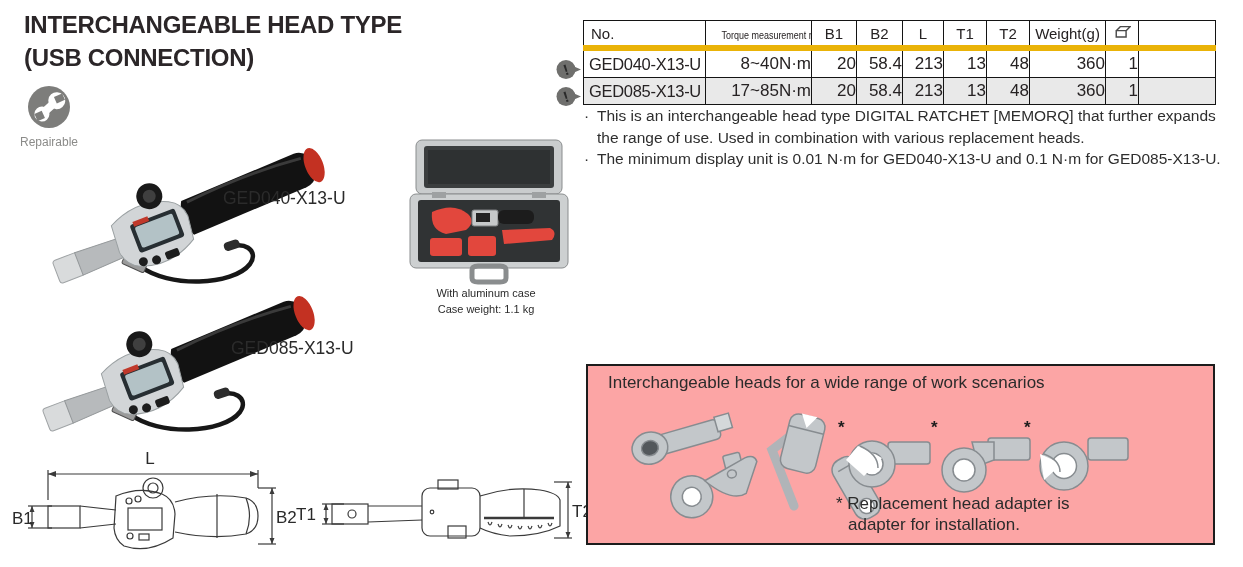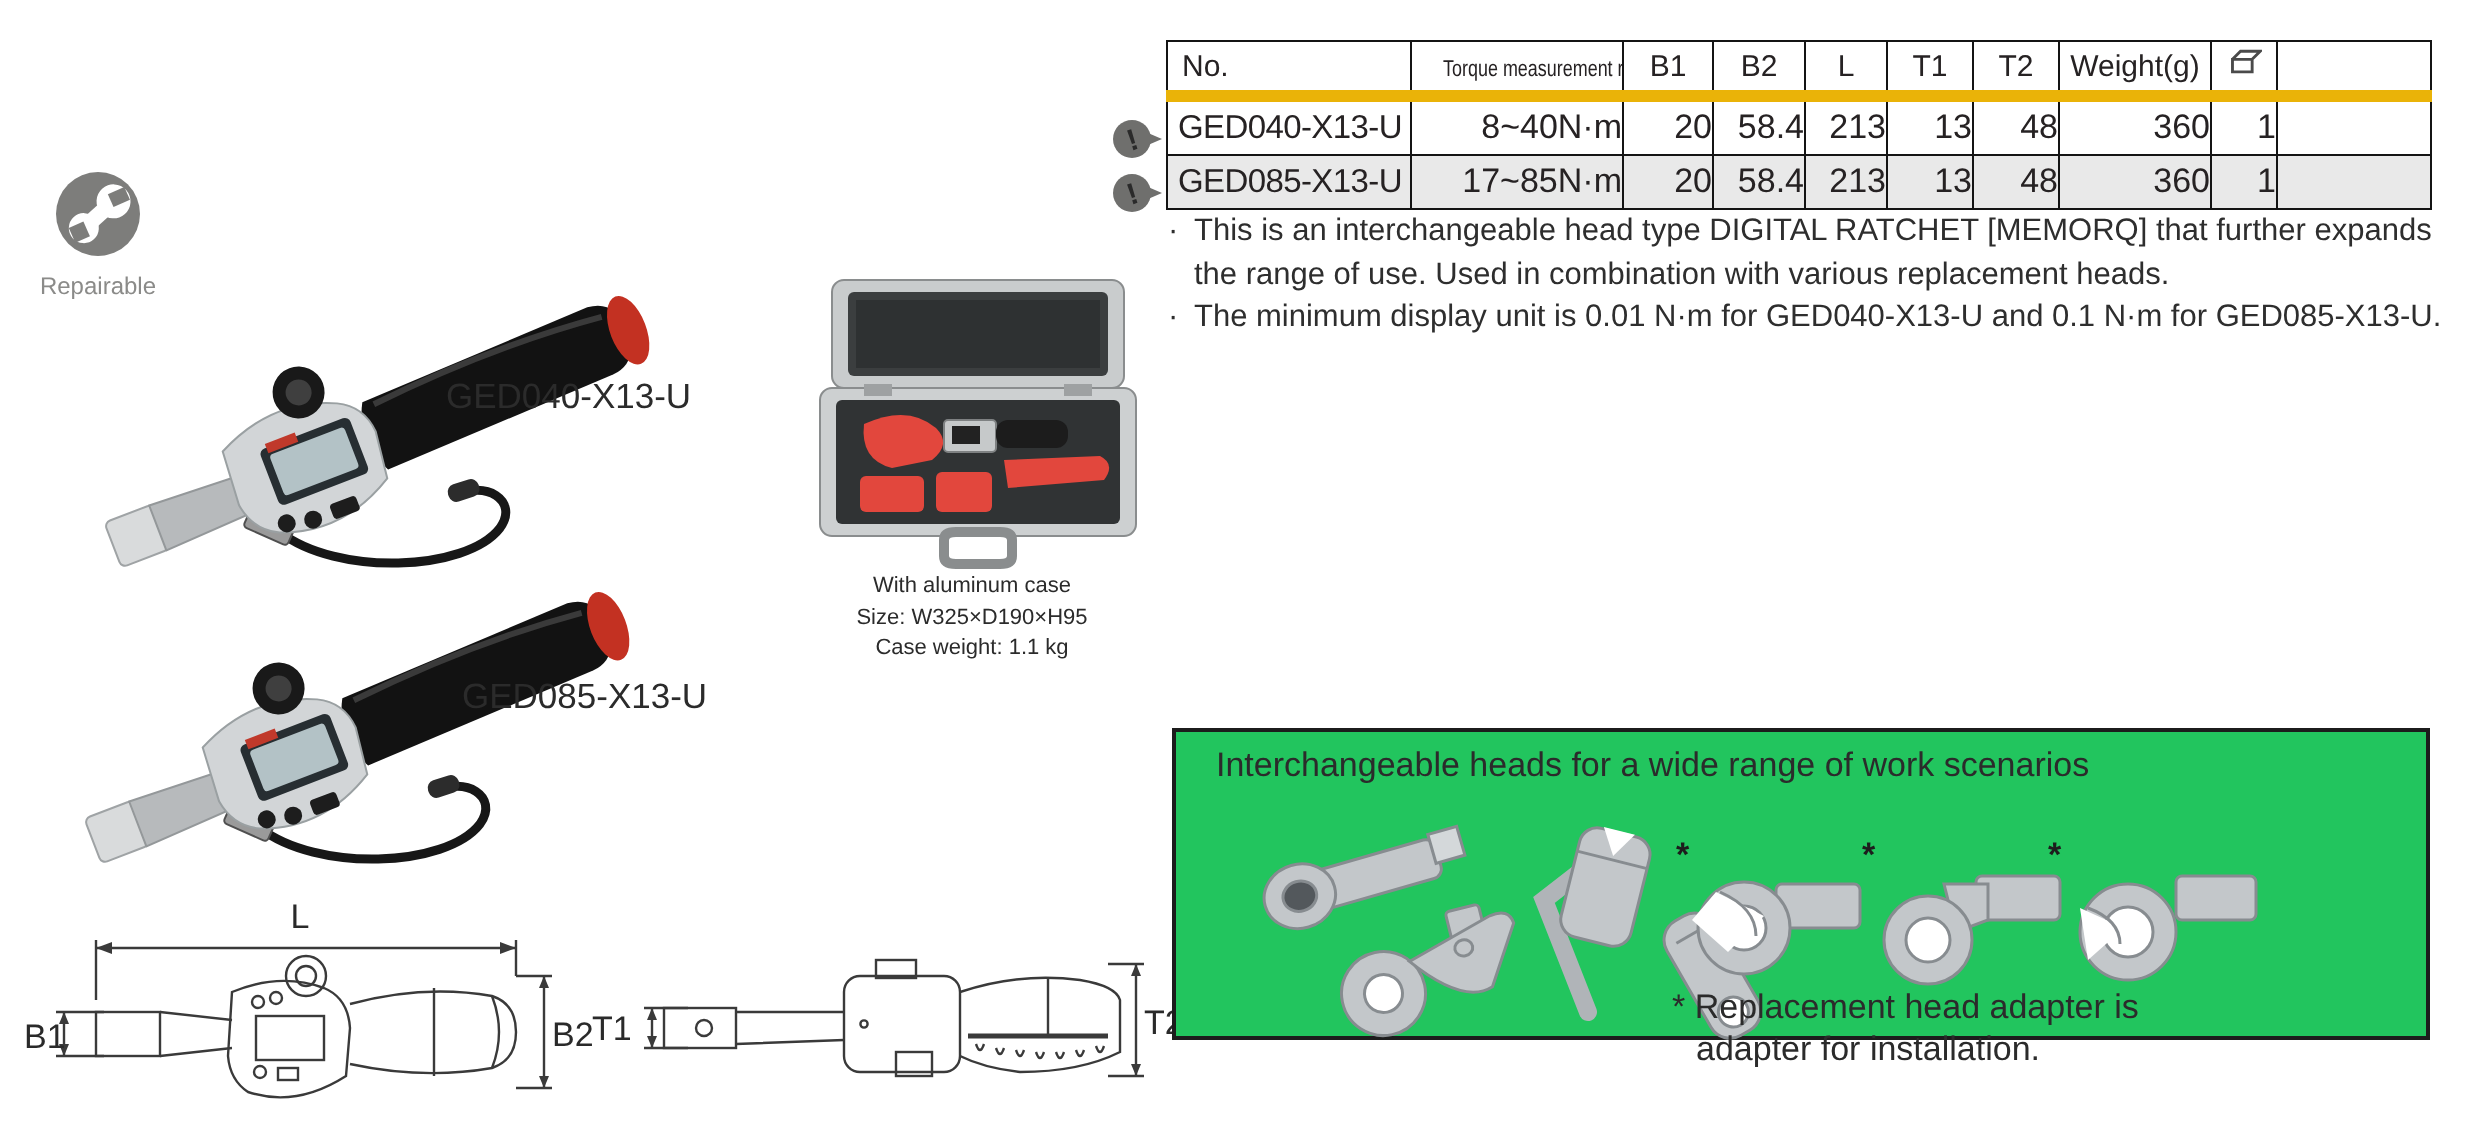--- a/index.html
+++ b/index.html
@@ -42,22 +42,22 @@
   .notes{position:absolute;left:584px;top:105px;width:652px;font-size:15.5px;line-height:21.5px;color:#2e2e2e;}
   .note-item{display:flex;}
   .note-item .bullet{flex:none;width:13px;text-align:left;}
 
   
   .diagramA{position:absolute;left:12px;top:444px;width:284px;height:118px;}
   .diagramB{position:absolute;left:296px;top:466px;width:292px;height:88px;}
   svg text{font-family:"Liberation Sans",sans-serif;fill:#2a2a2a;}
 
   
-  .heads-box{position:absolute;left:586px;top:364px;width:629px;height:156px;
-             border:2px solid #1c1c1c;box-sizing:border-box;background:#22c55e;}
+  .heads-box{position:absolute;left:586px;top:364px;width:629px;height:181px;
+             border:2px solid #1c1c1c;box-sizing:border-box;background:#fca5a5;}
   .hb-title{position:absolute;left:20px;top:7px;font-size:17px;color:#2b2b2b;}
   .hb-link{position:absolute;left:20px;top:29px;display:flex;align-items:center;gap:6px;
            font-size:17.5px;color:#2b2b2b;cursor:pointer;}
   .hb-heads{position:absolute;left:8px;top:44px;width:600px;height:126px;}
   .hb-ast{position:absolute;top:52px;font-size:17px;font-weight:700;color:#1d1d1d;}
   .ast1{left:250px;} .ast2{left:343px;} .ast3{left:436px;}
   .hb-note{position:absolute;left:248px;top:127px;font-size:17px;line-height:21px;color:#2b2b2b;}
   .hb-note .l2{padding-left:12px;}
 </style>
 </head>
@@ -86,20 +86,24 @@
           <circle cx="132" cy="44" r="13" fill="#191919"></circle>
           <circle cx="132" cy="44" r="6.5" fill="#3f3f3f"></circle>
           <circle cx="103" cy="103" r="4.5" fill="#1d1d1d"></circle>
           <circle cx="116" cy="106" r="4.5" fill="#1d1d1d"></circle>
           <rect x="126" y="102" width="14" height="8" rx="2" fill="#1d1d1d"></rect>
         </g>
       </symbol>
     </defs>
   </svg>
 
+  <div class="title">
+    <div>INTERCHANGEABLE HEAD TYPE</div>
+    <div>(USB CONNECTION)</div>
+  </div>
 
   <div class="repairable">
     <svg width="46" height="46" viewBox="0 0 46 46">
       <circle cx="23" cy="23" r="21" fill="#7d7d7b"></circle>
       <g transform="rotate(-42 23 23)">
         <rect x="16" y="19.5" width="14" height="8" fill="#fff"></rect>
         <circle cx="13" cy="23.5" r="7.5" fill="#fff"></circle>
         <circle cx="33" cy="23.5" r="8.5" fill="#fff"></circle>
         <rect x="6" y="19.5" width="8" height="8" fill="#7d7d7b" transform="rotate(18 10 23.5)"></rect>
         <rect x="32" y="20" width="9" height="7" fill="#7d7d7b" transform="rotate(18 36 23.5)"></rect>
@@ -130,21 +134,20 @@
     <path d="M100 92 L148 90 Q156 94 150 102 L102 106 Z" fill="#e2473d"></path>
     <rect x="70" y="72" width="26" height="16" rx="2" fill="#c6c9ca" stroke="#7e8182"></rect>
     <rect x="74" y="75" width="14" height="9" fill="#222"></rect>
     <rect x="96" y="72" width="36" height="14" rx="6" fill="#1c1c1c"></rect>
     <rect x="30" y="54" width="14" height="6" fill="#9ea1a2"></rect>
     <rect x="130" y="54" width="14" height="6" fill="#9ea1a2"></rect>
     <path d="M70 132 Q70 128 76 128 L98 128 Q104 128 104 132 L104 140 Q104 144 98 144 L76 144 Q70 144 70 140 Z" fill="none" stroke="#8a8d8e" stroke-width="5"></path>
   </svg>
   <div class="case-caption">
     <div>With aluminum case</div>
-    <div>Size: W325×D190×H95</div>
     <div>Case weight: 1.1 kg</div>
   </div>
 
   <div class="table-wrap">
     <svg class="callout r1" viewBox="0 0 25 21">
       <circle cx="10" cy="10.5" r="9.5" fill="#6f6f6d"></circle>
       <polygon points="18,7.5 25,10.5 18,13.5" fill="#6f6f6d"></polygon>
       <text x="10" y="16" font-size="15" font-weight="700" fill="#fff" text-anchor="middle" transform="rotate(-18 10 10.5)">!</text>
     </svg>
     <svg class="callout r2" viewBox="0 0 25 21">

